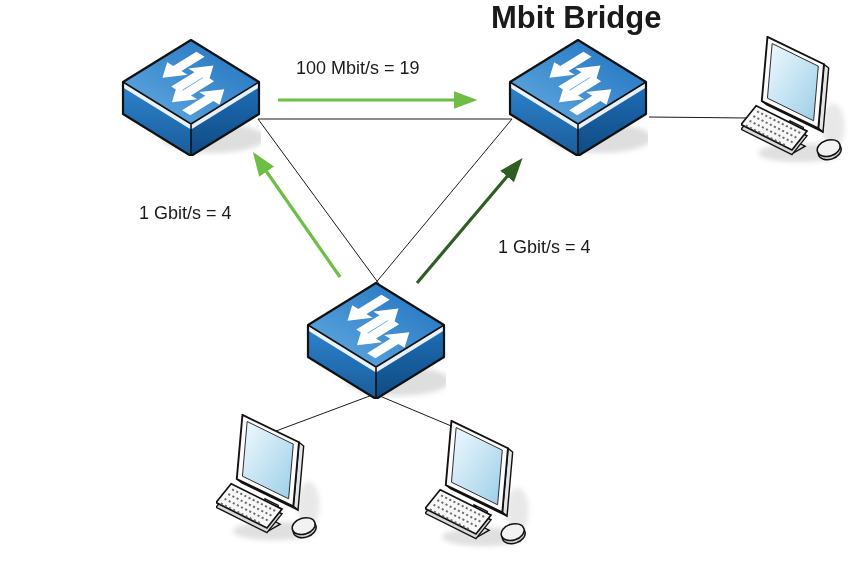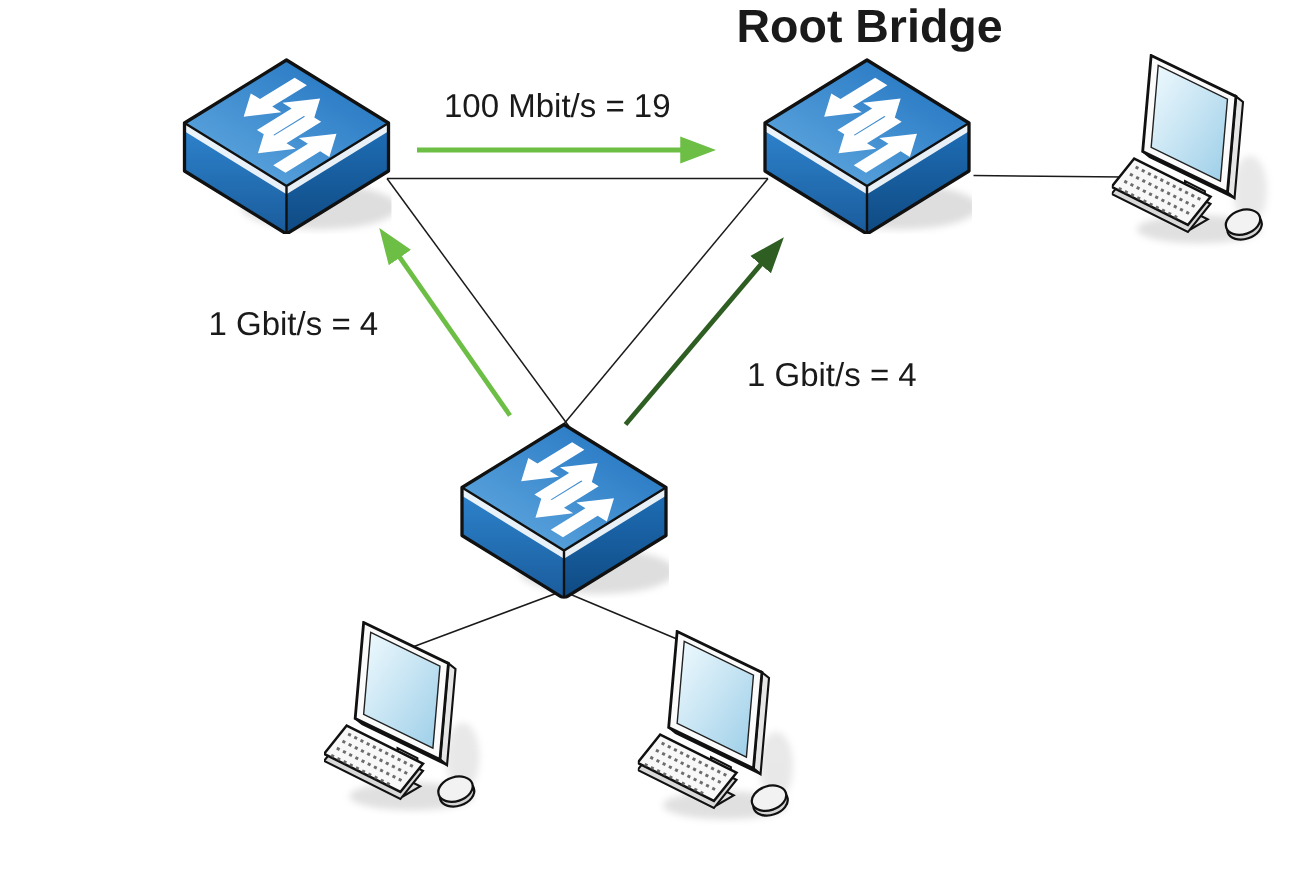--- a/index.html
+++ b/index.html
@@ -5,21 +5,21 @@
   html,body{margin:0;padding:0;background:#fff;}
   .stage{
     position:relative;width:865px;height:580px;background:#fff;overflow:hidden;
     font-family:"Liberation Sans",sans-serif;
   }
   .layer{position:absolute;left:0;top:0;width:865px;height:580px;}
   .node{position:absolute;}
   .node svg{display:block;width:100%;height:100%;}
   .lbl{position:absolute;color:#1a1a1a;white-space:nowrap;line-height:1.15;}
   .lbl.title{font-size:31px;font-weight:bold;}
-  .lbl.cost{font-size:22px;}
+  .lbl.cost{font-size:18px;}
   .defs-holder{position:absolute;width:0;height:0;overflow:hidden;}
 </style>
 </head>
 <body>
 
 <div class="stage">
 
   <svg class="defs-holder" aria-hidden="true">
     <defs>
       <linearGradient id="g-top" x1="1" y1="0" x2="0" y2="1">
@@ -136,18 +136,18 @@
         <use href="#sym-pc"></use>
       </svg>
   </div>
 
   <svg class="layer" viewBox="0 0 865 580">
     <line x1="278" y1="100" x2="458" y2="100" stroke="#6CBE45" stroke-width="3.2" marker-end="url(#head-light)"></line>
     <line x1="340" y1="277" x2="264" y2="168" stroke="#6CBE45" stroke-width="3.2" marker-end="url(#head-light)"></line>
     <line x1="417" y1="283" x2="510" y2="173" stroke="#2E5E22" stroke-width="3.2" marker-end="url(#head-dark)"></line>
   </svg>
 
-  <div class="lbl title" style="left:491px;top:0px;">Root Bridge</div>
+  <div class="lbl title" style="left:491px;top:0px;">Mbit Bridge</div>
   <div class="lbl cost" style="left:296px;top:58px;">100 Mbit/s = 19</div>
   <div class="lbl cost" style="left:139px;top:203px;">1 Gbit/s = 4</div>
   <div class="lbl cost" style="left:498px;top:237px;">1 Gbit/s = 4</div>
 
 </div>
 
 </body></html>

